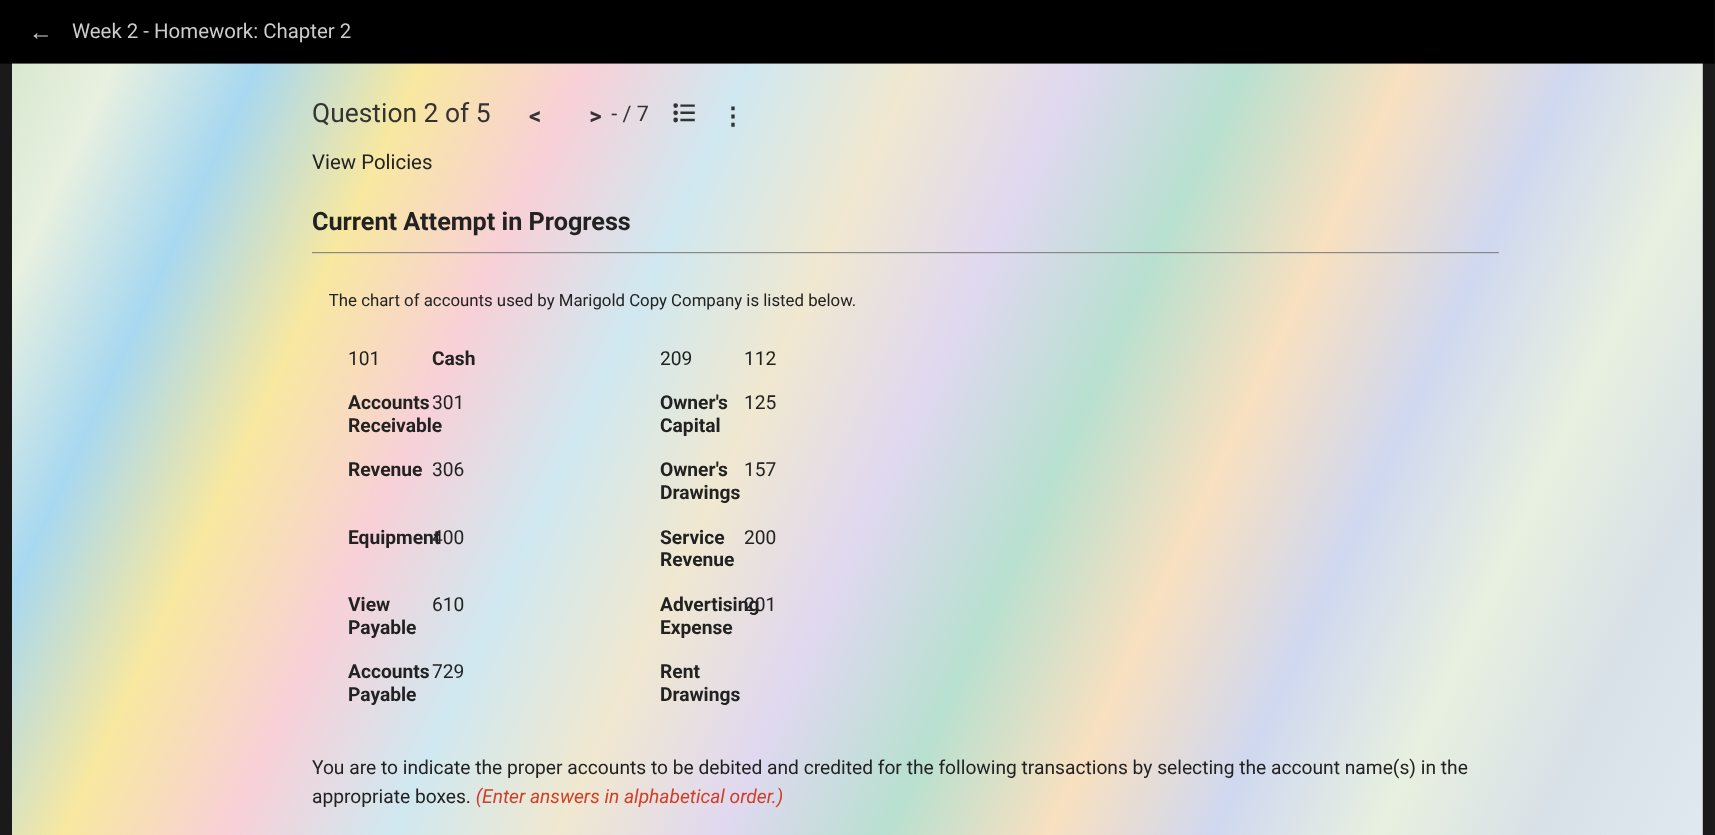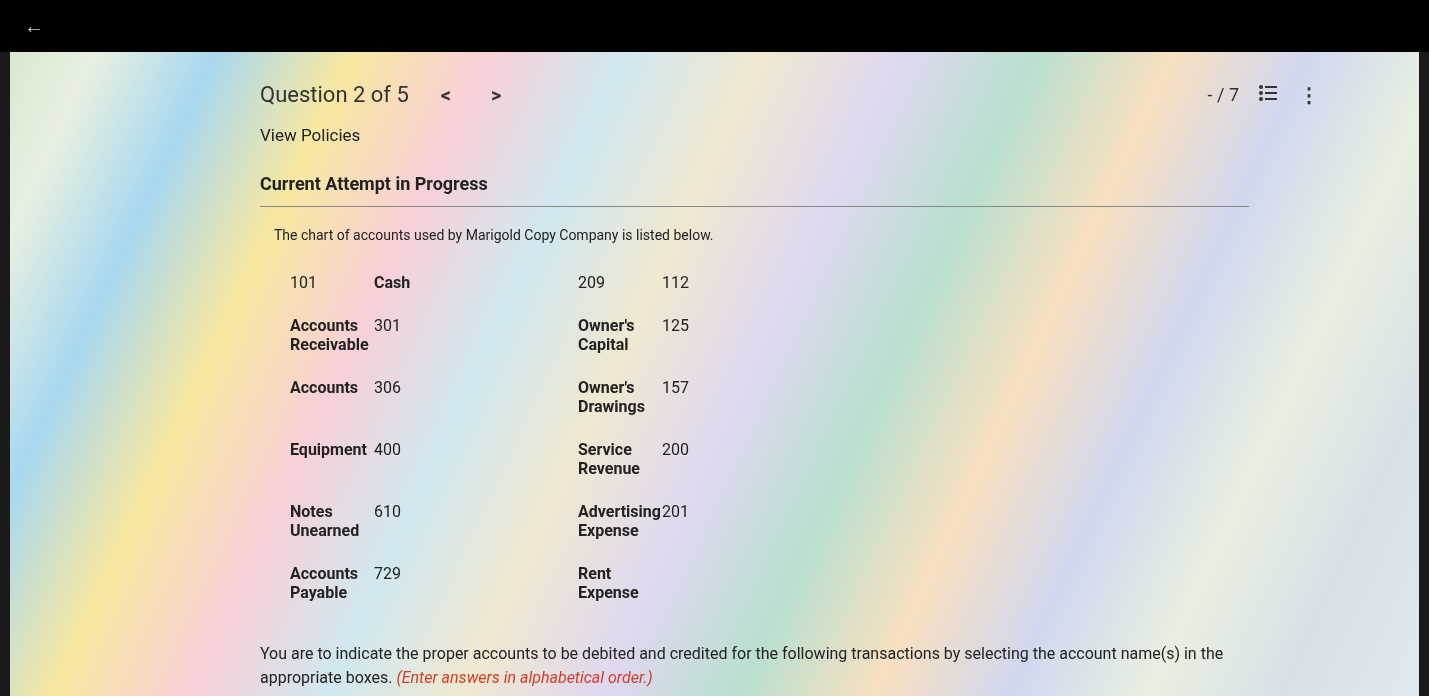--- a/index.html
+++ b/index.html
@@ -48,21 +48,21 @@
         #e0e8f0 100%);
       margin: 0 10px;
       padding: 30px 0 0 250px;
       height: 648px;
       position: relative;
       color: #222;
     }
     .question-header {
       display: flex;
       align-items: center;
-      justify-content: space-between;
+      justify-content: flex-start;
       padding-right: 100px;
       margin-bottom: 18px;
     }
     .question-left {
       display: flex;
       align-items: center;
       gap: 24px;
     }
     .question-title {
       font-size: 22px;
@@ -97,44 +97,43 @@
     }
     .view-policies {
       font-size: 17px;
       color: #222;
       margin-bottom: 28px;
       cursor: pointer;
       display: inline-block;
       text-align: center;
     }
     .section-header {
-      font-size: 18px;
+      font-size: 21px;
       font-weight: 700;
       color: #222;
       padding-bottom: 12px;
       border-bottom: 1px solid #888;
       margin-right: 170px;
-      margin-bottom: 20px;
+      margin-bottom: 32px;
     }
     .intro-text {
       font-size: 14px;
       color: #222;
       margin-left: 14px;
       margin-bottom: 30px;
     }
     .accounts-grid {
       display: grid;
       grid-template-columns: 60px 180px 60px 260px;
       row-gap: 18px;
       column-gap: 10px;
       margin-left: 30px;
       margin-bottom: 40px;
       font-size: 16px;
       color: #222;
-      gap: 24px;
     }
     .acct-code {
       font-weight: 400;
     }
     .acct-name {
       font-weight: 700;
     }
     .instructions {
       font-size: 16px;
       color: #222;
@@ -168,20 +167,21 @@
     .answer-table th .sub {
       display: block;
       font-weight: 700;
     }
   </style>
 </head>
 <body>
 
 <div class="top-bar">
   <span class="back-arrow">←</span>
+  <span>Week 2 - Homework: Chapter 2</span>
 </div>
 
 <div class="content-area">
 
   <div class="question-header">
     <div class="question-left">
       <span class="question-title">Question 2 of 5</span>
       <span class="nav-chevron">&lt;</span>
       <span class="nav-chevron">&gt;</span>
     </div>
@@ -211,38 +211,38 @@
     <div class="acct-code">101</div>
     <div class="acct-name">Cash</div>
     <div class="acct-code">209</div>
 
     <div class="acct-code">112</div>
     <div class="acct-name">Accounts Receivable</div>
     <div class="acct-code">301</div>
     <div class="acct-name">Owner's Capital</div>
 
     <div class="acct-code">125</div>
-    <div class="acct-name">Accounts</div>
+    <div class="acct-name">Revenue</div>
     <div class="acct-code">306</div>
     <div class="acct-name">Owner's Drawings</div>
 
     <div class="acct-code">157</div>
     <div class="acct-name">Equipment</div>
     <div class="acct-code">400</div>
     <div class="acct-name">Service Revenue</div>
 
     <div class="acct-code">200</div>
-    <div class="acct-name">Notes Unearned</div>
+    <div class="acct-name">View Payable</div>
     <div class="acct-code">610</div>
     <div class="acct-name">Advertising Expense</div>
 
     <div class="acct-code">201</div>
     <div class="acct-name">Accounts Payable</div>
     <div class="acct-code">729</div>
-    <div class="acct-name">Rent Expense</div>
+    <div class="acct-name">Rent Drawings</div>
   </div>
 
   <div class="instructions">
     <span>You are to indicate the proper accounts to be debited and credited for the following transactions by selecting the account name(s) in the appropriate boxes. </span><span class="hint">(Enter answers in alphabetical order.)</span>
   </div>
 
 
 </div>
 
 </body></html>

